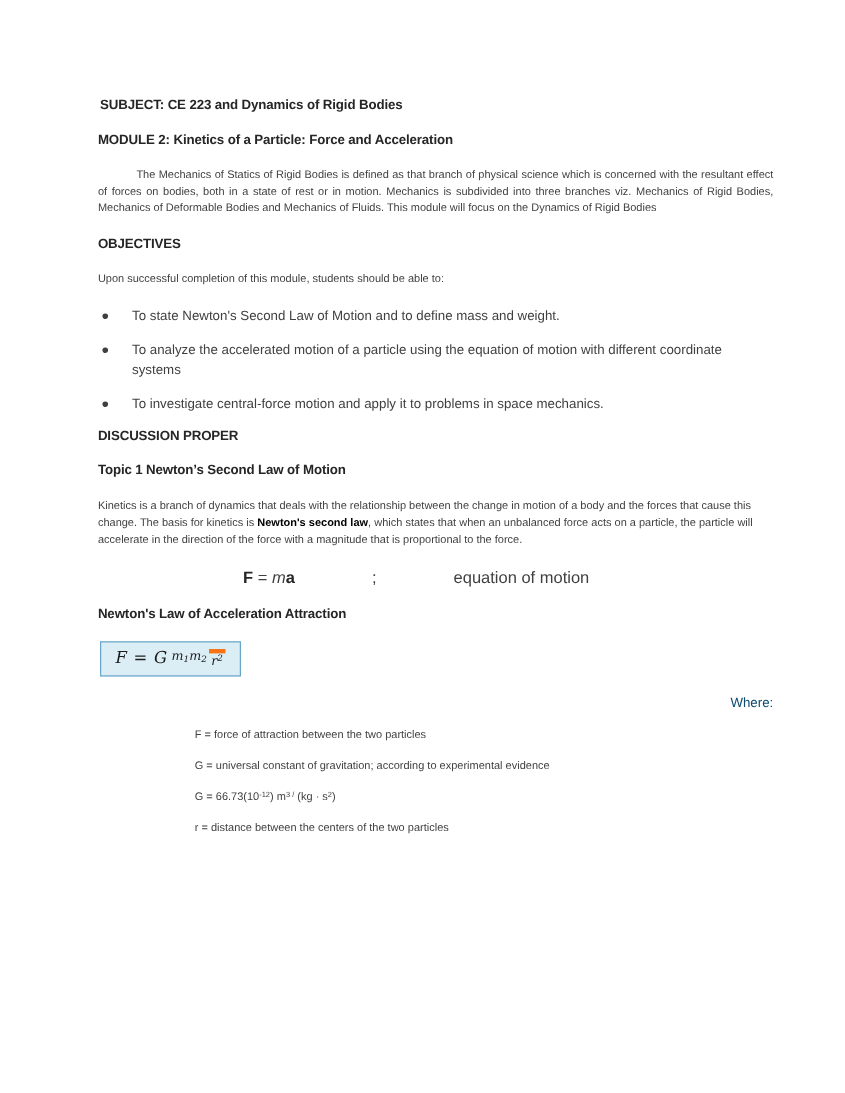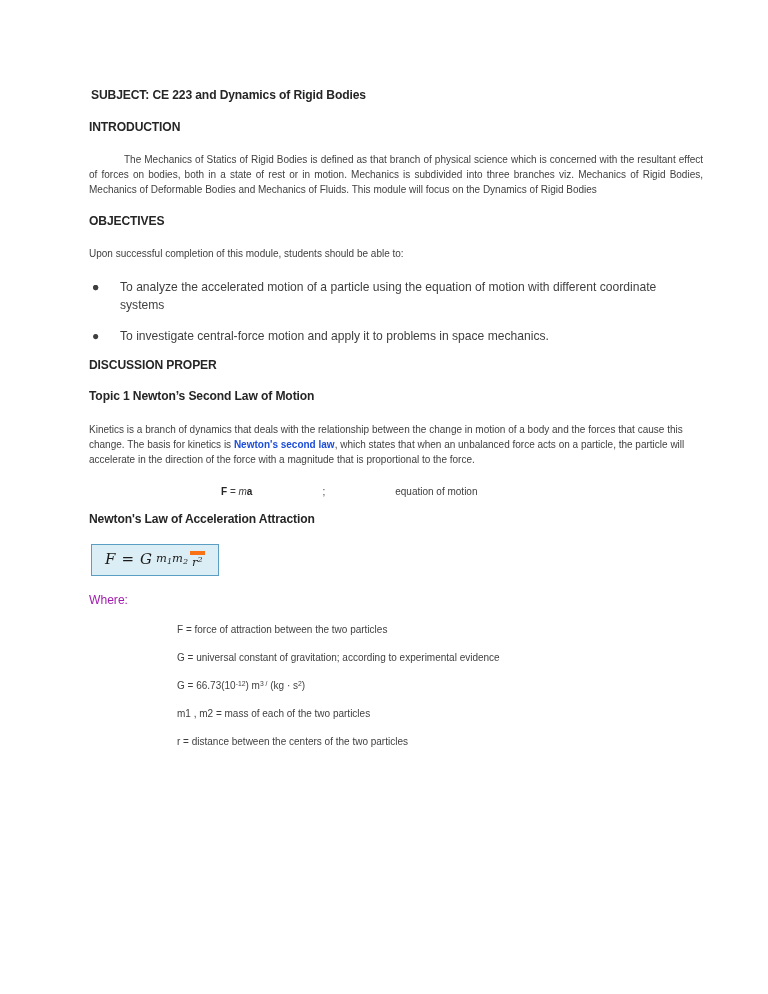--- a/index.html
+++ b/index.html
@@ -40,21 +40,21 @@
   .hd.tight { margin-bottom: 15px; }
   .para {
     font-size: 10px;
     line-height: 1.52;
     color: #3f3f3f;
     text-align: justify;
     margin: 0 0 16.5px 0;
   }
   .para.indent { text-indent: 35px; }
   .para.nojustify { text-align: left; }
-  .para b { color: #1d4ed8; font-weight: bold; }
+  .para b { color: #000000; font-weight: bold; }
   
   .bullets {
     list-style: none;
     margin: 0 0 9px 0;
     padding: 0;
   }
   .bullets li {
     position: relative;
     font-size: 12.1px;
     line-height: 1.5;
@@ -66,21 +66,21 @@
   .bullets li .bullet-dot {
     position: absolute;
     left: 3px;
     top: 0;
     font-size: 12.1px;
     line-height: 1.5;
     color: #3f3f3f;
   }
   
   .eqline {
-    font-size: 10px;
+    font-size: 15px;
     line-height: 1.5;
     color: #3f3f3f;
     margin: 0 0 13px 0;
     padding-left: 132px;
     white-space: pre;
   }
   .eqline .bf { font-weight: bold; color: #262626; }
   .eqline .it { font-style: italic; }
   .eqline .gap1 { display: inline-block; width: 70px; }
   .eqline .gap2 { display: inline-block; width: 70px; }
@@ -127,22 +127,23 @@
   .frac sub, .frac sup {
     font-size: 0.7em;
     font-style: italic;
   }
   .frac sub { vertical-align: -0.25em; }
   .frac sup { vertical-align: 0.45em; }
   
   .where {
     font-size: 12.1px;
     line-height: 1.5;
-    color: #a21caf;
+    color: #0c4a6e;
     margin: 0 0 13px 0;
+    text-align: right;
   }
   .defs {
     margin: 0;
     padding: 0 0 0 88px;
     list-style: none;
   }
   .defs li {
     font-size: 10px;
     line-height: 1.5;
     color: #3f3f3f;
@@ -154,32 +155,33 @@
   }
 </style>
 </head>
 <body>
 
 <div class="page">
   <div class="content">
 
     <div class="hd subject">SUBJECT: CE 223 and Dynamics of Rigid Bodies</div>
 
-
-    <div class="hd">INTRODUCTION</div>
+    <div class="hd">MODULE 2: Kinetics of a Particle: Force and Acceleration</div>
+
 
     <p class="para indent">The Mechanics of Statics of Rigid Bodies is defined as that branch of physical science which is concerned with the resultant effect of forces on bodies, both in a state of rest or in motion. Mechanics is subdivided into three branches viz. Mechanics of Rigid Bodies, Mechanics of Deformable Bodies and Mechanics of Fluids. This module will focus on the Dynamics of Rigid Bodies</p>
 
     <div class="hd">OBJECTIVES</div>
 
     <p class="para nojustify">Upon successful completion of this module, students should be able to:</p>
 
     <ul class="bullets">
       <li>
         <span class="bullet-dot">●</span>
+        <span>To state Newton's Second Law of Motion and to define mass and weight.</span>
       </li>
       <li>
         <span class="bullet-dot">●</span>
         <span>To analyze the accelerated motion of a particle using the equation of motion with different coordinate systems</span>
       </li>
       <li>
         <span class="bullet-dot">●</span>
         <span>To investigate central-force motion and apply it to problems in space mechanics.</span>
       </li>
     </ul>
@@ -206,18 +208,17 @@
         </span>
       </div>
     </div>
 
     <div class="where">Where:</div>
 
     <ul class="defs">
       <li>F = force of attraction between the two particles</li>
       <li>G = universal constant of gravitation; according to experimental evidence</li>
       <li><span>G = 66.73(10</span><sup>-12</sup><span>) m</span><sup>3 /</sup><span> (kg · s</span><sup>2</sup><span>)</span></li>
-      <li>m1 , m2 = mass of each of the two particles</li>
       <li>r = distance between the centers of the two particles</li>
     </ul>
 
   </div>
 </div>
 
 </body></html>

